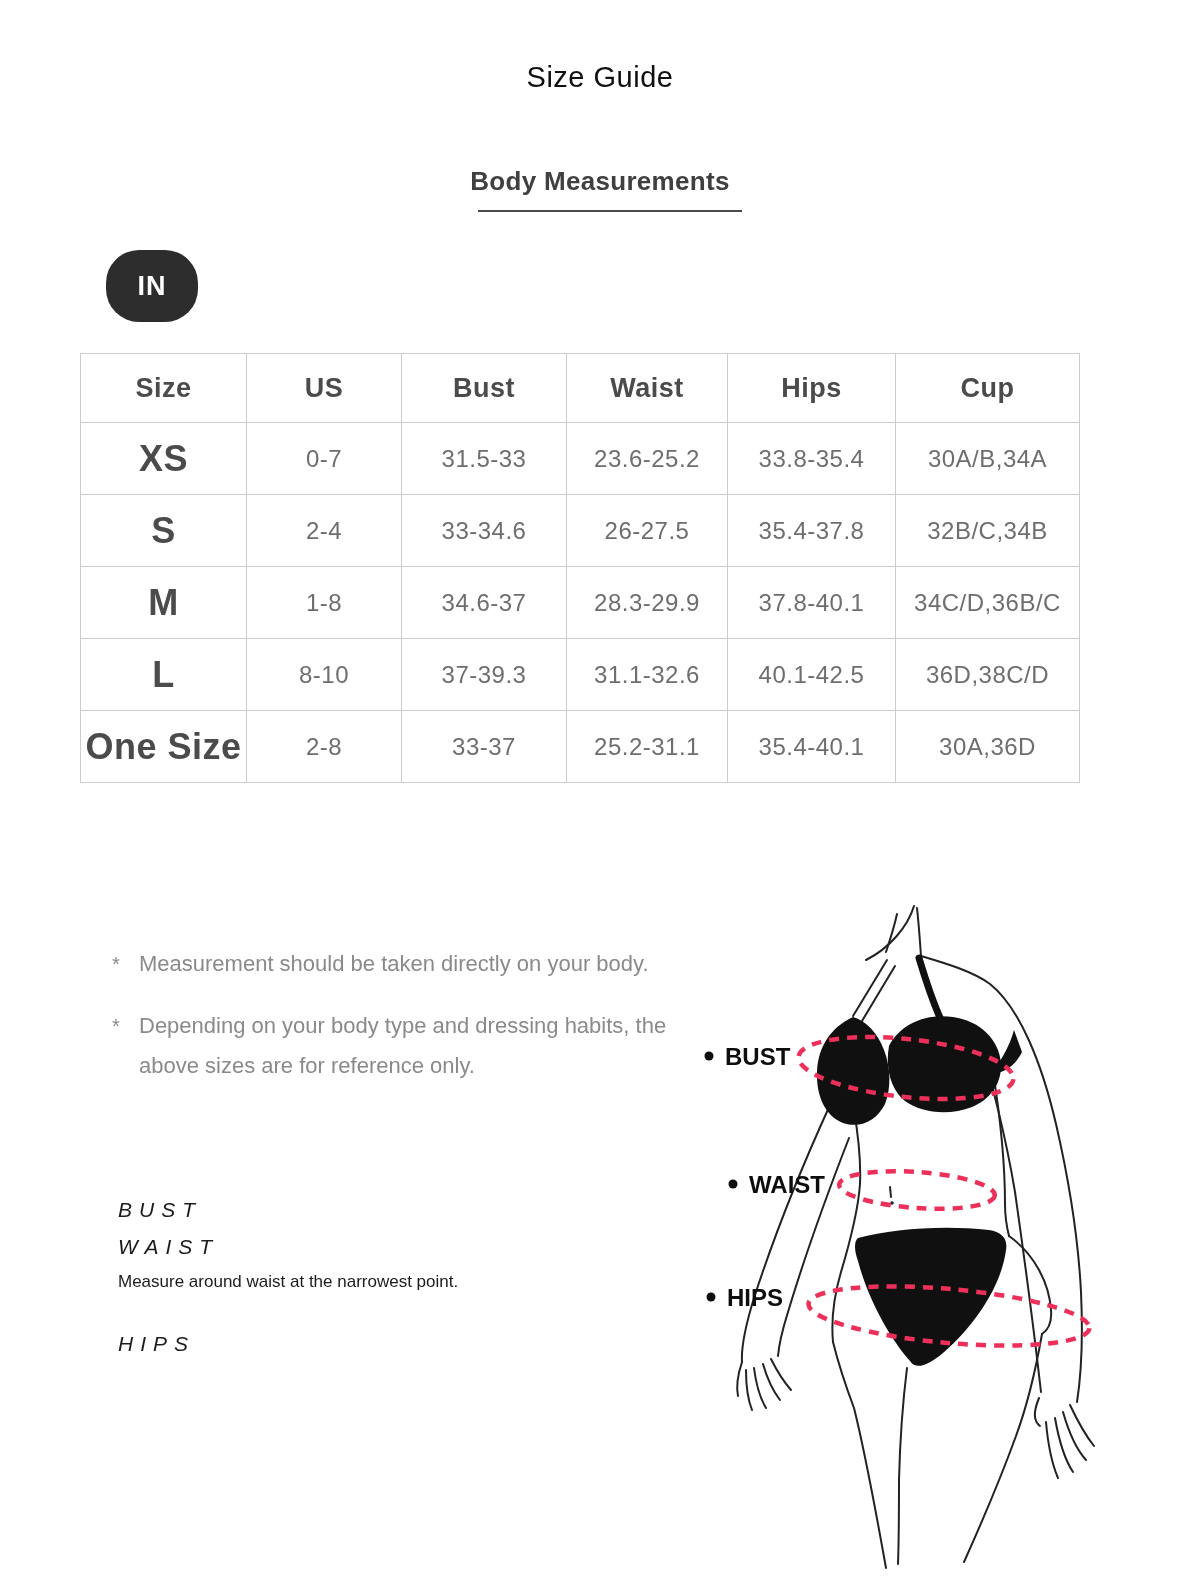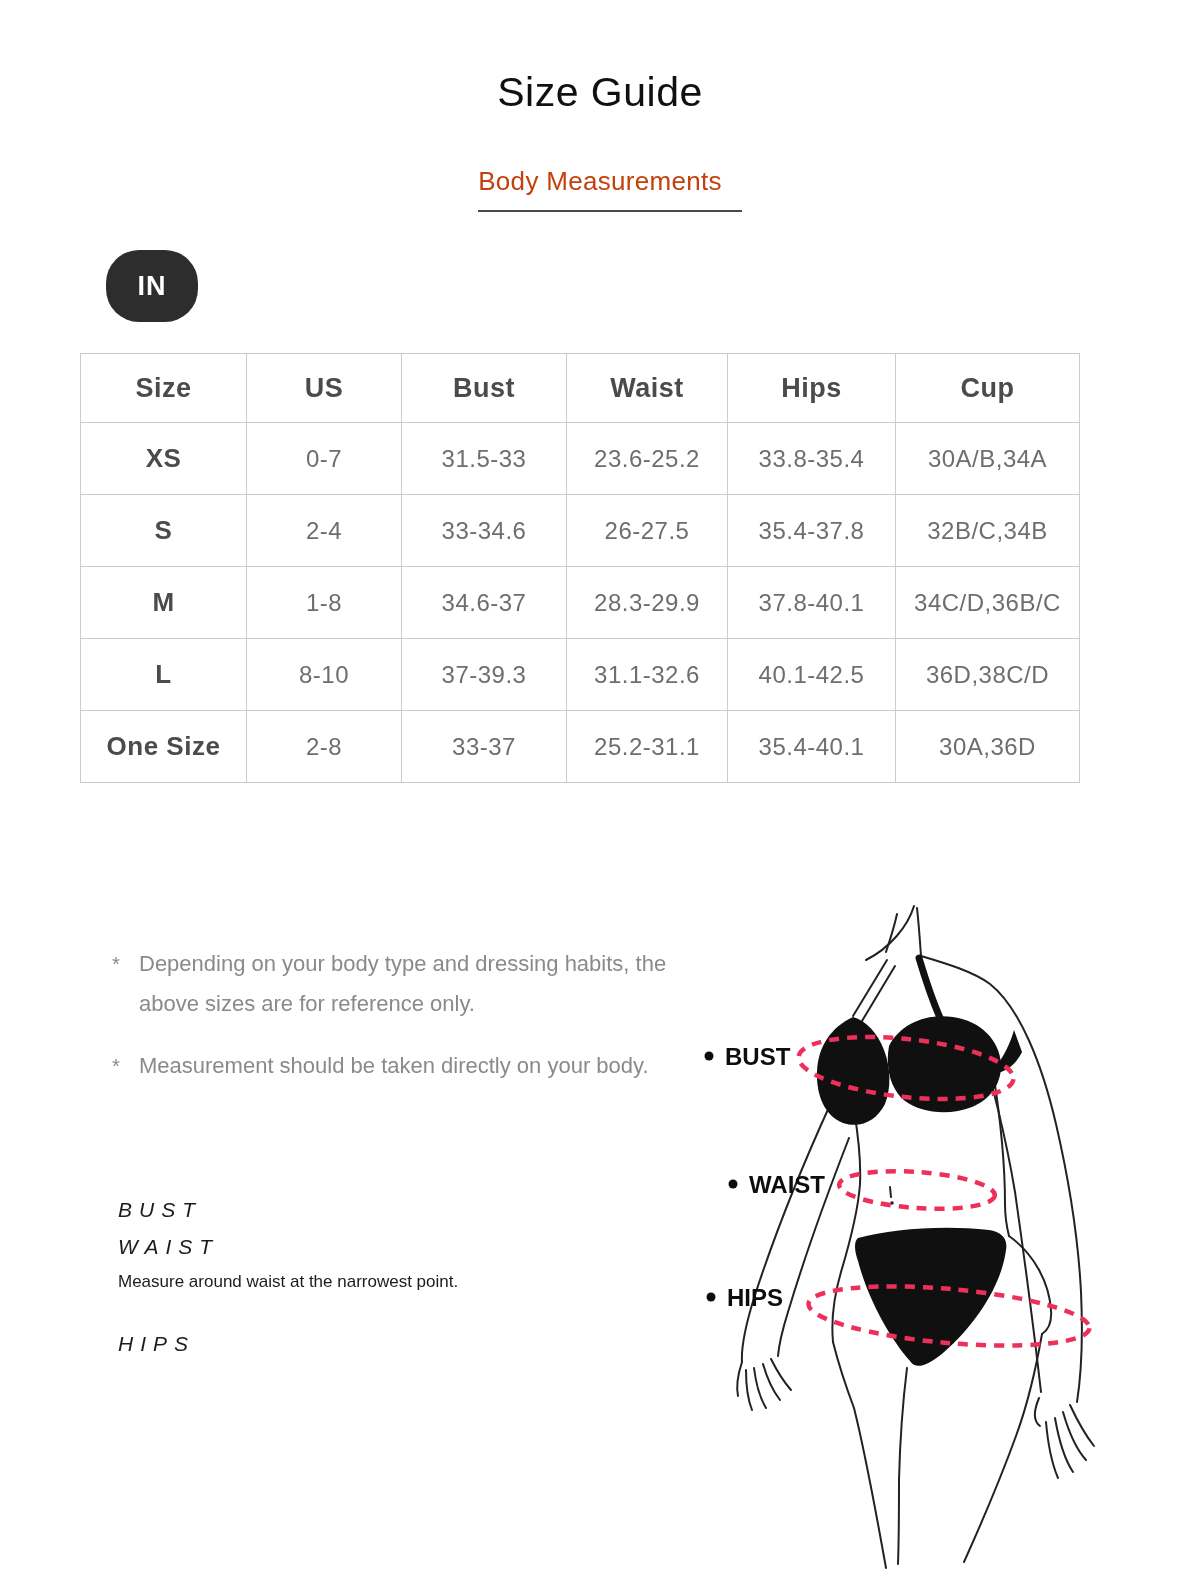--- a/index.html
+++ b/index.html
@@ -17,27 +17,27 @@
     width: 1200px; height: 1596px;
     background: #ffffff;
     position: relative;
     font-family: "Liberation Sans", sans-serif;
     color: var(--ink);
     overflow: hidden;
   }
   .page-title {
     position: absolute; top: 42px; left: 0; width: 100%;
     text-align: center;
-    font-size: 41px; font-weight: 500; color: #101010;
+    font-size: 29px; font-weight: 500; color: #101010;
     letter-spacing: 0.5px;
   }
   .page-subtitle {
     position: absolute; top: 144px; left: 0; width: 100%;
     text-align: center;
-    font-size: 26px; font-weight: 400; color: #c2410c;
+    font-size: 26px; font-weight: 700; color: #404040;
     letter-spacing: 0.3px;
   }
   .subtitle-rule {
     position: absolute; top: 210px; left: 478px;
     width: 264px; height: 2px; background: #4a4a4a;
   }
   .unit-badge {
     position: absolute; top: 250px; left: 106px;
     width: 92px; height: 72px; border-radius: 33px;
     background: var(--badge-bg); color: #ffffff;
@@ -58,21 +58,21 @@
     height: 69px;
     font-size: 27px; font-weight: 600; color: var(--head-text);
     letter-spacing: 0.5px;
   }
   table.size-table td {
     height: 72px;
     font-size: 24px; font-weight: 400; color: var(--cell-text);
     letter-spacing: 0.5px;
   }
   table.size-table td.size-cell {
-    font-size: 26px; font-weight: 700; color: var(--head-text);
+    font-size: 36px; font-weight: 700; color: var(--head-text);
   }
   .notes {
     position: absolute; top: 944px; left: 112px; width: 610px;
   }
   .notes p {
     margin: 0 0 22px 0;
     padding-left: 27px;
     font-size: 22px; line-height: 40px; color: var(--note-text);
   }
   .notes .star {
@@ -167,22 +167,22 @@
         <td>2-8</td>
         <td>33-37</td>
         <td>25.2-31.1</td>
         <td>35.4-40.1</td>
         <td>30A,36D</td>
       </tr>
     </tbody>
 </table>
 
 <div class="notes">
+    <p><span class="star">*</span>Measurement should be taken directly on your body.</p>
     <p><span class="star">*</span>Depending on your body type and dressing habits, the above sizes are for reference only.</p>
-    <p><span class="star">*</span>Measurement should be taken directly on your body.</p>
   </div>
 
 <div class="definitions">
     <div>
       <div class="term">BUST</div>
     </div>
     <div>
       <div class="term">WAIST</div>
       <p class="desc">Measure around waist at the narrowest point.</p>
     </div>

